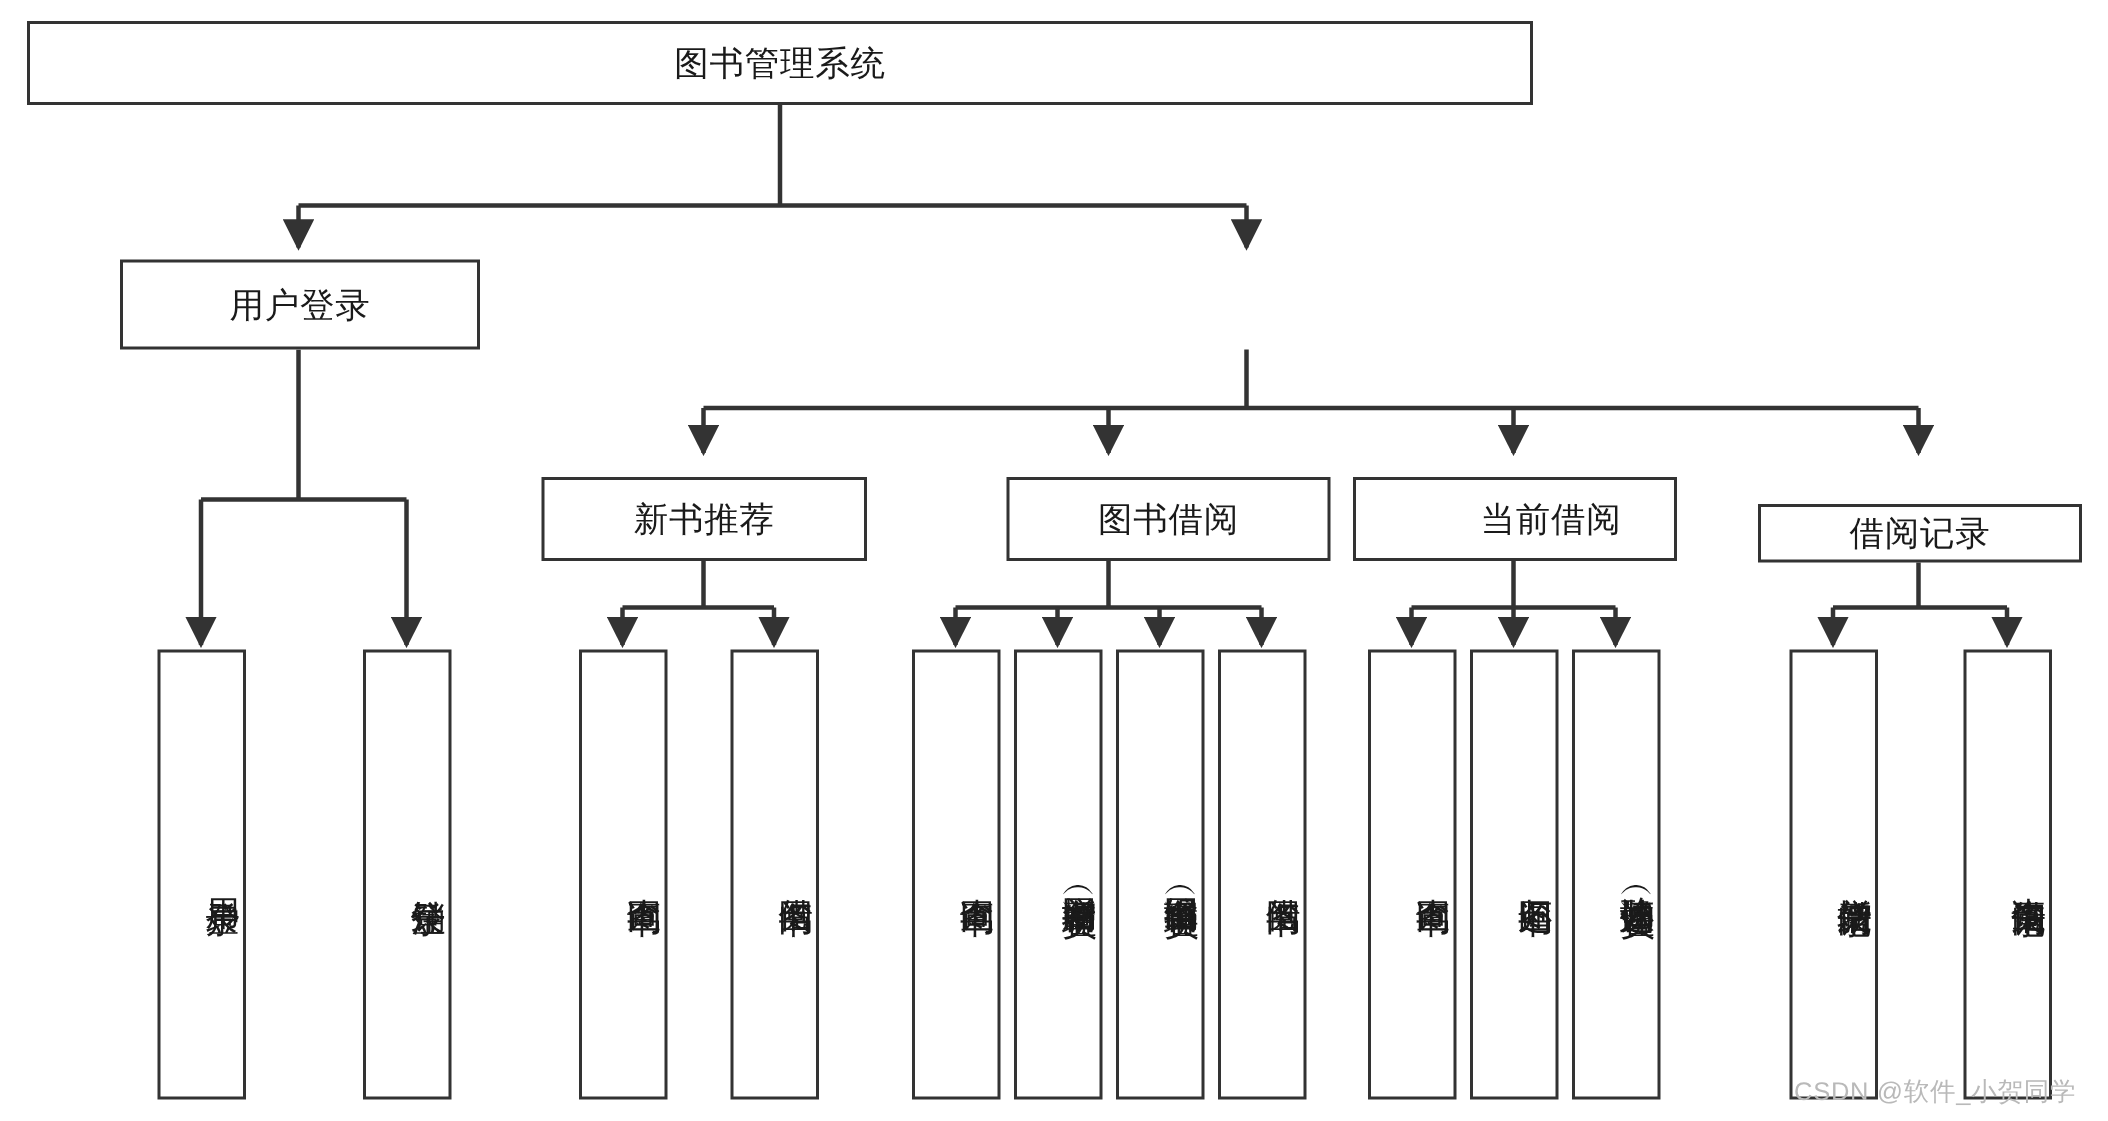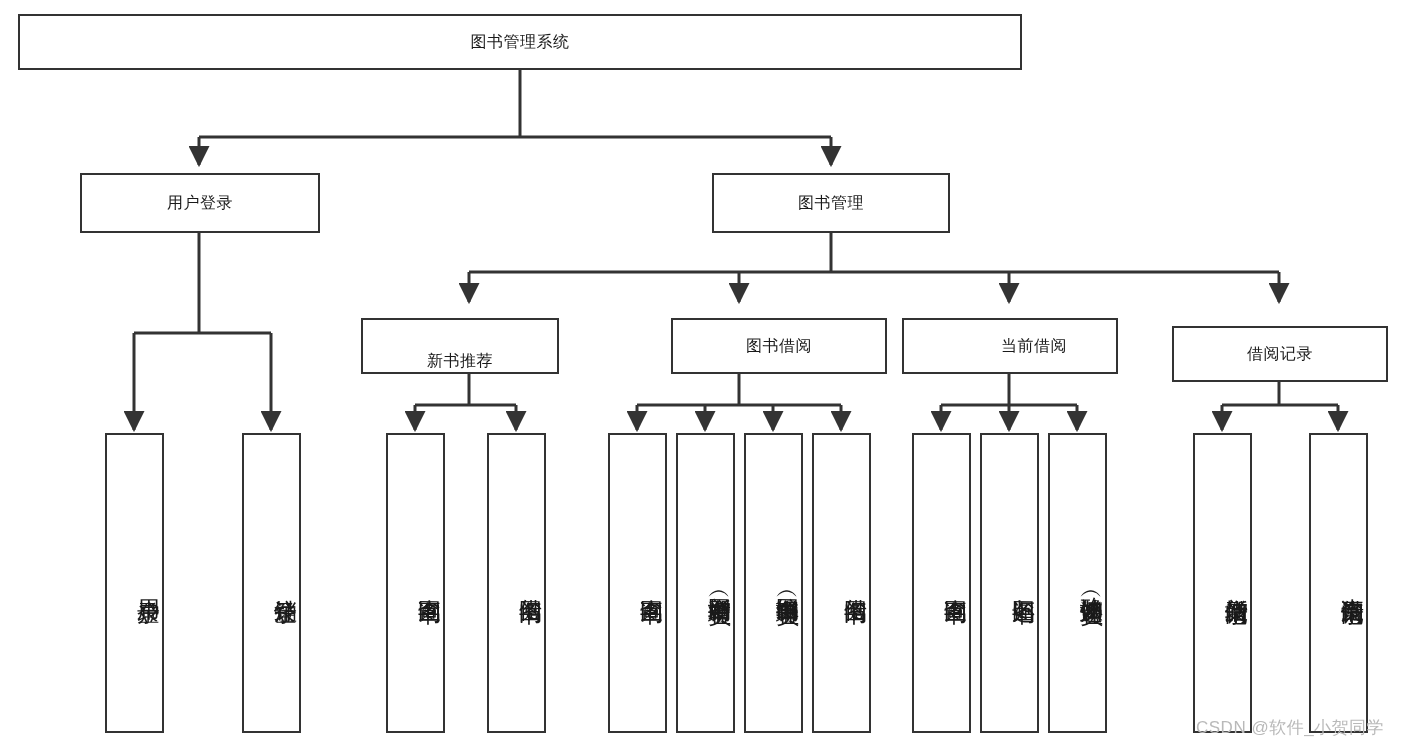--- a/index.html
+++ b/index.html
@@ -29,21 +29,21 @@
     position: absolute;
     box-sizing: border-box;
     border: 2px solid #333333;
     background: #ffffff;
     display: flex;
     align-items: center;
     justify-content: center;
     color: #1a1a1a;
   }
   .node.horiz {
-    font-size: 16px;
+    font-size: 23px;
     letter-spacing: 0.5px;
   }
   .node.vert {
     writing-mode: vertical-rl;
     text-orientation: upright;
     font-size: 23px;
     line-height: 1.18;
     letter-spacing: 1px;
     padding-top: 6px;
     padding-bottom: 6px;
@@ -119,34 +119,31 @@
     </g>
   </svg>
 
   <div class="node horiz" style="left:18px; top:14px; width:1004px; height:56px;">
     <span>图书管理系统</span>
   </div>
 
   <div class="node horiz" style="left:80px; top:173px; width:240px; height:60px;">
     <span>用户登录</span>
   </div>
-  <div class="node horiz" style="left:712px; top:173px; width:238px; height:60px;">
-    <span>图书管理</span>
-  </div>
 
-  <div class="node horiz" style="left:361px; top:318px; width:198px; height:56px;align-items:flex-end;">
+  <div class="node horiz" style="left:361px; top:318px; width:217px; height:56px;">
     <span>新书推荐</span>
   </div>
   <div class="node horiz" style="left:632px; top:318px; width:216px; height:56px;margin-left:39px;">
     <span>图书借阅</span>
   </div>
   <div class="node horiz" style="left:902px; top:318px; width:216px; height:56px;padding-left:48px;">
     <span>当前借阅</span>
   </div>
-  <div class="node horiz" style="left:1172px; top:326px; width:216px; height:56px;text-align:center;">
+  <div class="node horiz" style="left:1172px; top:336px; width:216px; height:39px;text-align:center;">
     <span>借阅记录</span>
   </div>
 
   <div class="node vert" style="left:105px; top:433px; width:59px; height:300px;">
     <span class="vlabel">用户登录</span>
   </div>
   <div class="node vert" style="left:242px; top:433px; width:59px; height:300px;">
     <span class="vlabel">注销登录</span>
   </div>
 

